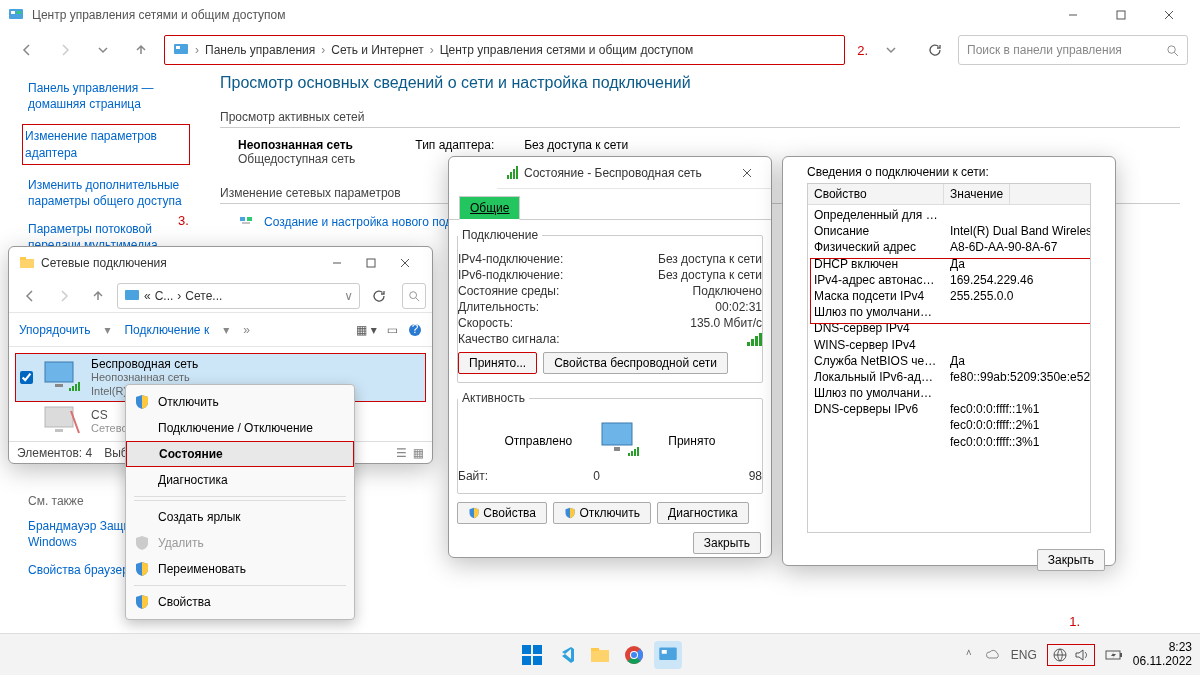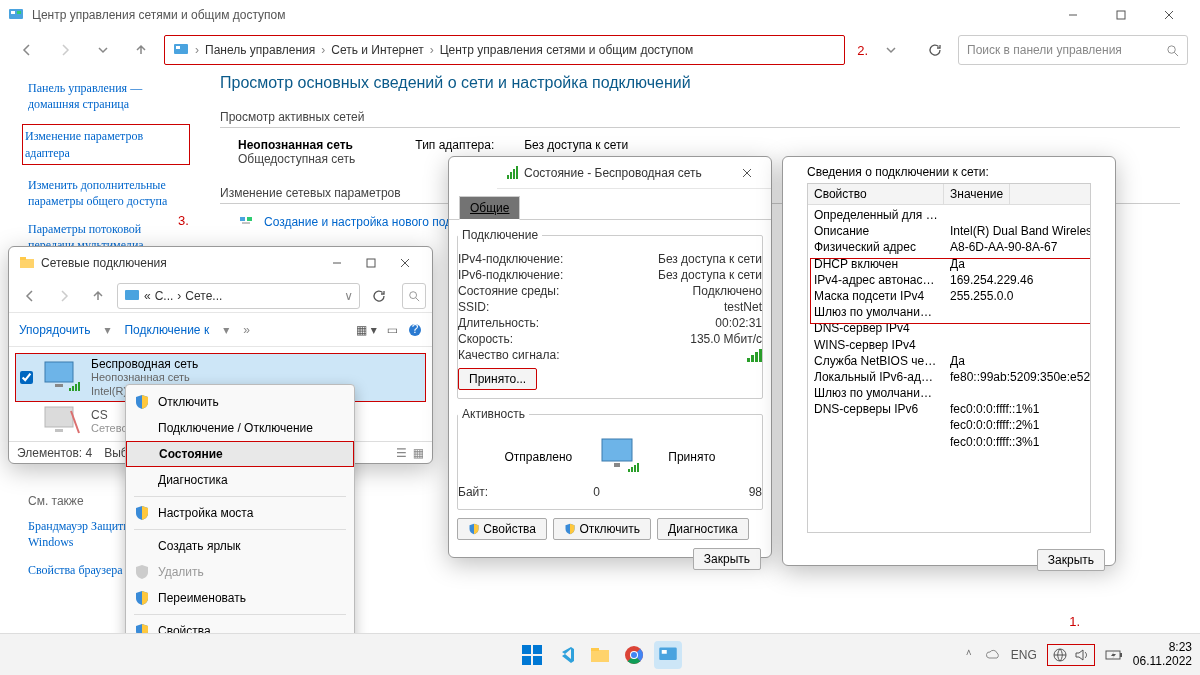--- a/index.html
+++ b/index.html
@@ -13,21 +13,21 @@
 .navbar{height:40px;display:flex;align-items:center;padding:0 12px;gap:8px;}
 .navarrow{width:30px;height:30px;display:flex;align-items:center;justify-content:center;color:#888;}
 .navarrow svg{width:14px;height:14px;}
 .breadcrumb-box{flex:1;height:30px;border:1.5px solid #c00;display:flex;align-items:center;padding:0 8px;gap:6px;color:#333;position:relative;border-radius:2px;}
 .bc-sep{color:#888;}
 .refresh{width:30px;height:30px;display:flex;align-items:center;justify-content:center;color:#555;margin-left:6px;}
 .search{width:230px;height:30px;border:1px solid #ccc;border-radius:3px;display:flex;align-items:center;padding:0 8px;color:#888;}
 .search span{flex:1;}
 .content{display:flex;position:absolute;top:70px;left:0;right:0;bottom:0;}
 .leftpanel{width:200px;padding:10px 16px 10px 28px;}
-.leftpanel .lnk{color:#0066cc;margin-bottom:12px;line-height:1.35;cursor:pointer;font-family:Liberation Serif, serif;}
+.leftpanel .lnk{color:#0066cc;margin-bottom:12px;line-height:1.35;cursor:pointer;}
 .leftpanel .lnk.red{border:1.5px solid #c00;padding:3px 2px;margin-left:-6px;margin-right:-6px;}
 .seealso{margin-top:240px;color:#666;font-size:12px;margin-bottom:10px;}
 .main{flex:1;padding:4px 20px;}
 .h1{color:#0a5a8a;font-size:16px;font-weight:400;margin-bottom:18px;}
 .sect{color:#444;border-bottom:1px solid #ccc;padding-bottom:3px;margin-bottom:10px;}
 .netinfo{display:flex;gap:60px;margin-bottom:20px;padding-left:18px;}
 .netinfo .c1 b{display:block;}
 .netinfo .c1 span{color:#444;}
 .netinfo .c2 div{display:flex;gap:30px;}
 .setup{display:flex;align-items:center;gap:10px;padding-left:18px;}
@@ -58,21 +58,21 @@
 .ctxmenu .mi{height:26px;display:flex;align-items:center;padding:0 12px 0 32px;position:relative;}
 .ctxmenu .mi.dis{color:#999;}
 .ctxmenu .mi.hl{background:#e8e8e8;font-weight:600;border:1.5px solid #c00;}
 .ctxmenu .sep{height:1px;background:#ddd;margin:3px 8px;}
 .ctxmenu .mico{position:absolute;left:8px;width:16px;height:16px;}
 
 .win-status{left:448px;top:156px;width:324px;height:402px;}
 .dlg-title{height:32px;display:flex;align-items:center;padding:0 10px;border-bottom:1px solid #e6e6e6;margin-left:48px;}
 .dlg-title .t{flex:1;color:#333;}
 .tab{border-bottom:1px solid #ccc;padding:6px 10px 0;}
-.tab span{display:inline-block;border:1px solid #ccc;border-bottom:1px solid #fff;padding:4px 10px;background:#737373;position:relative;top:1px;text-decoration:underline;}
+.tab span{display:inline-block;border:1px solid #ccc;border-bottom:1px solid #fff;padding:4px 10px;background:#22c55e;position:relative;top:1px;text-decoration:underline;}
 .grp{border:1px solid #ccc;margin:8px;border-radius:2px;padding:8px 0;}
 .grp legend{padding:0 4px;color:#333;}
 .row{display:flex;justify-content:space-between;margin:2px 0;}
 .row .k{color:#333;}
 .row .v{color:#333;}
 .sigbar{display:inline-flex;align-items:flex-end;gap:1px;height:14px;}
 .sigbar i{width:3px;background:#2a9e2a;display:block;}
 .btnrow{display:flex;gap:6px;margin-top:6px;}
 .btn{border:1px solid #aaa;background:#f4f4f4;padding:3px 10px;border-radius:2px;font-size:12px;}
 .btn.red{border:1.5px solid #c00;}
@@ -351,27 +351,20 @@
       </svg>
       <span>Отключить</span>
     </div>
   <div class="mi">Подключение / Отключение</div>
   <div class="mi hl">
       <span>Состояние</span>
     </div>
 
   <div class="mi">Диагностика</div>
   <div class="sep"></div>
-  <div class="mi">
-      <svg class="mico" viewBox="0 0 16 16">
-        <path d="M8 1l6 2v5c0 4-3 6-6 7-3-1-6-3-6-7V3z" fill="#3a8bd8"></path>
-        <path d="M8 1v14c3-1 6-3 6-7V3z" fill="#ffc83d"></path>
-      </svg>
-      <span>Настройка моста</span>
-    </div>
   <div class="sep"></div>
   <div class="mi">Создать ярлык</div>
   <div class="mi dis">
       <svg class="mico" viewBox="0 0 16 16">
         <path d="M8 1l6 2v5c0 4-3 6-6 7-3-1-6-3-6-7V3z" fill="#ccc"></path>
       </svg>
       <span>Удалить</span>
     </div>
   <div class="mi">
       <svg class="mico" viewBox="0 0 16 16">
@@ -415,42 +408,39 @@
       </div>
     <div class="row">
         <span class="k">IPv6-подключение:</span>
         <span class="v">Без доступа к сети</span>
       </div>
     <div class="row">
         <span class="k">Состояние среды:</span>
         <span class="v">Подключено</span>
       </div>
     <div class="row">
-        <span class="k">SSID:</span>
-        <span class="v">testNet</span>
-      </div>
-    <div class="row">
         <span class="k">Длительность:</span>
         <span class="v">00:02:31</span>
       </div>
     <div class="row">
         <span class="k">Скорость:</span>
         <span class="v">135.0 Мбит/с</span>
       </div>
     <div class="row">
         <span class="k">Качество сигнала:</span>
         <span class="sigbar">
           <i style="height:4px;"></i>
           <i style="height:7px;"></i>
           <i style="height:10px;"></i>
           <i style="height:13px;"></i>
         </span>
       </div>
     <div class="btnrow">
       <button class="btn red">Принято...</button>
+      <button class="btn">Свойства беспроводной сети</button>
     </div>
   </fieldset>
   <span class="anno" style="left:454px;top:370px;">5.</span>
   <fieldset class="grp">
       <legend>Активность</legend>
     <div class="activity">
       <span>Отправлено</span>
       <svg class="monico" viewBox="0 0 48 40">
           <rect x="6" y="2" width="30" height="22" fill="#6db4e8" stroke="#3a7aad"></rect>
           <rect x="18" y="26" width="6" height="4" fill="#888"></rect>

